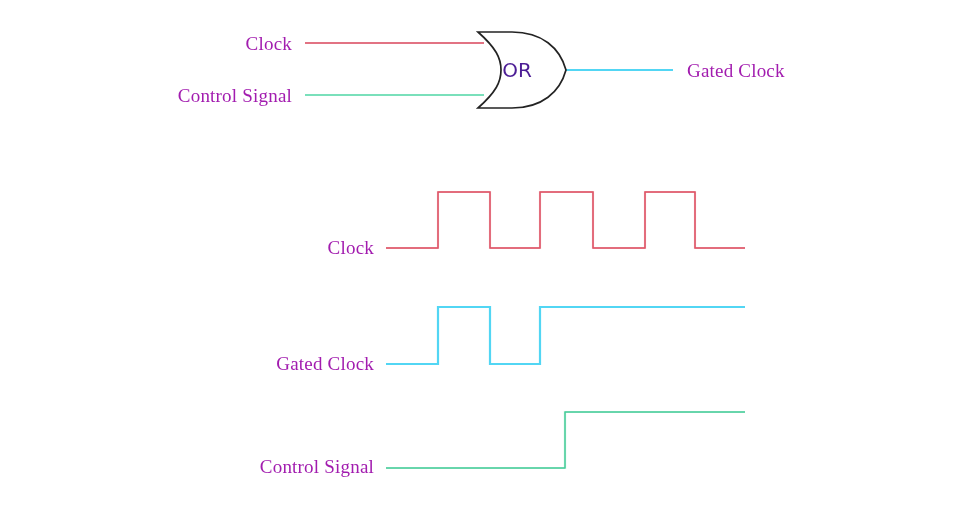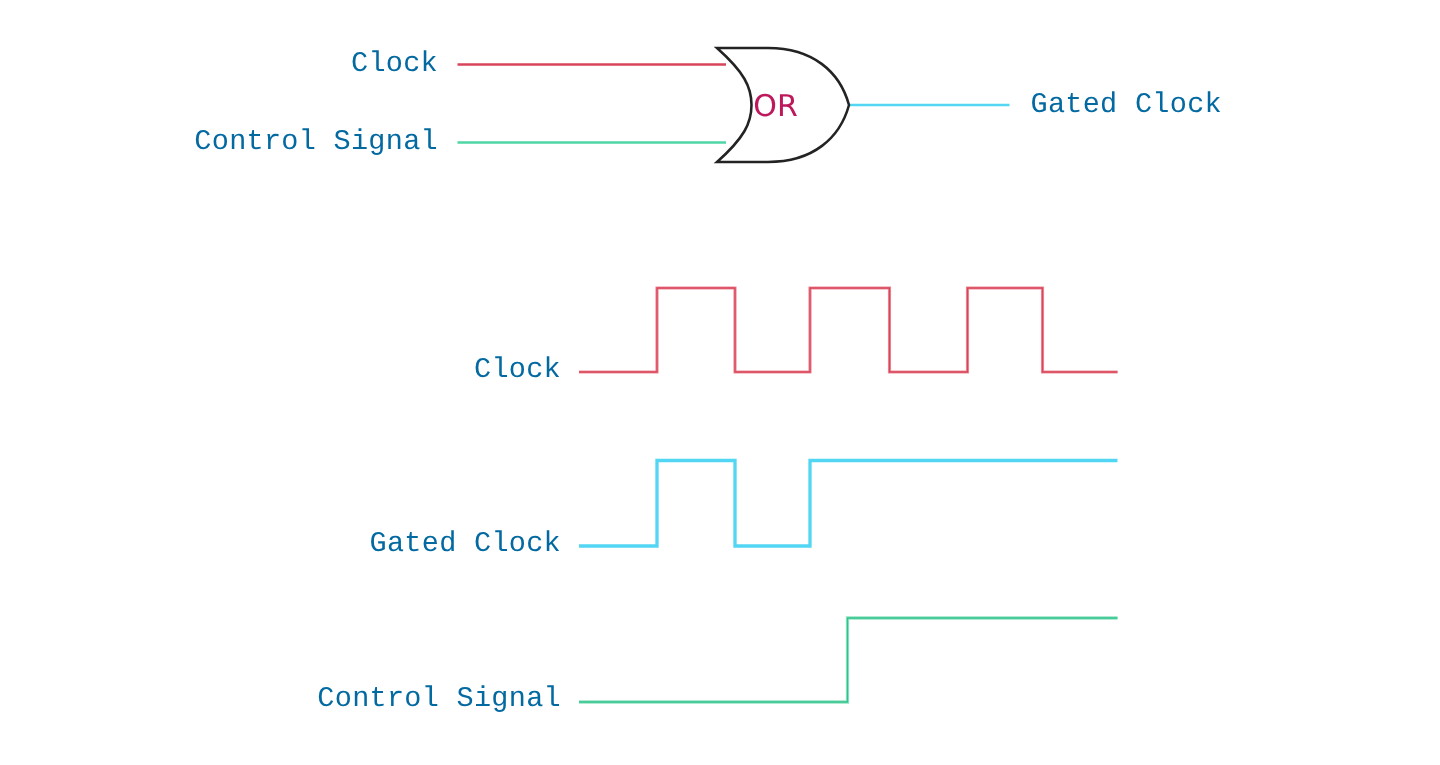--- a/index.html
+++ b/index.html
@@ -24,41 +24,41 @@
   svg.layer {
     position: absolute;
     left: 0;
     top: 0;
     width: 960px;
     height: 510px;
     overflow: visible;
   }
   .lbl {
     position: absolute;
-    font-family: Liberation Mono, monospace;
+    font-family: Liberation Serif, serif;
     font-size: 19px;
     font-weight: 400;
     letter-spacing: 0.2px;
-    color: #0369a1;
+    color: #a21caf;
     white-space: nowrap;
     line-height: 1;
   }
   .lbl.right {
     text-align: right;
     transform: translateY(-50%);
   }
   .lbl.left {
     text-align: left;
     transform: translateY(-50%);
   }
   .gate-text {
     position: absolute;
     font-family: "DejaVu Sans", "Liberation Sans", sans-serif;
     font-size: 20px;
-    color: #be185d;
+    color: #4c1d95;
     white-space: nowrap;
     transform: translate(-50%, -50%);
     line-height: 1;
   }
   .wire { fill: none; stroke-linecap: butt; stroke-linejoin: miter; }
   .gate-body { fill: #ffffff; stroke: #232323; stroke-width: 1.7; }
 </style>
 </head>
 <body>
 

